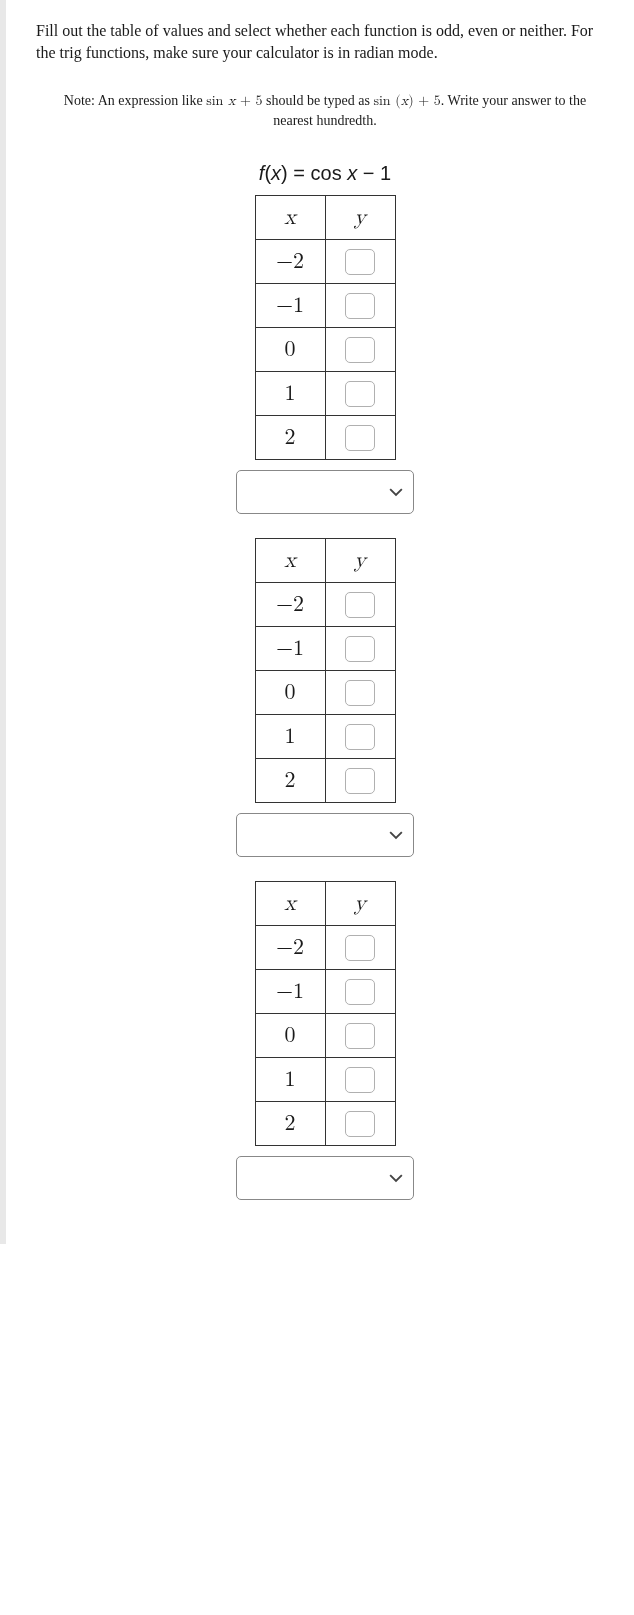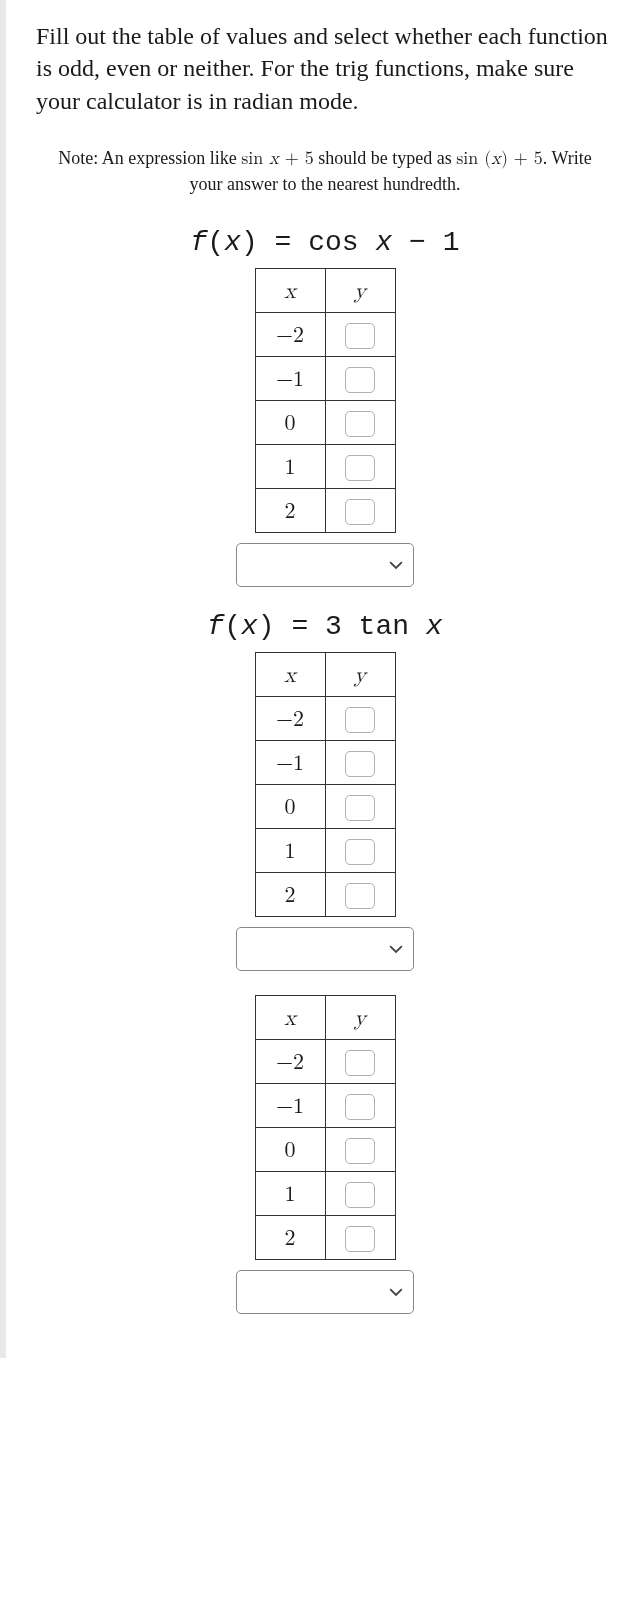--- a/index.html
+++ b/index.html
@@ -6,45 +6,45 @@
   body {
     margin: 0;
     padding: 20px 20px 20px 30px;
     font-family: Georgia, 'Times New Roman', serif;
     color: #1a1a1a;
     background: #fff;
     width: 634px;
     border-left: 6px solid #e8e8e8;
   }
   .instructions {
-    font-size: 24px;
+    font-size: 16px;
     line-height: 1.35;
     margin-bottom: 28px;
     font-family: Georgia, serif;
   }
   .note {
-    font-size: 18px;
+    font-size: 14px;
     line-height: 1.45;
     text-align: center;
     margin: 0 10px 30px 10px;
     font-family: Georgia, serif;
   }
   .math {
     font-family: 'Latin Modern Math', 'Cambria Math', 'STIX Two Math', Georgia, serif;
   }
   .problem {
     display: flex;
     flex-direction: column;
     align-items: center;
     margin-bottom: 24px;
   }
   .fn {
-    font-size: 28px;
+    font-size: 20px;
     margin-bottom: 10px;
-    font-family: Liberation Mono, monospace;
+    font-family: Liberation Sans, sans-serif;
   }
   .fn .it { font-style: italic; }
   table.val {
     border-collapse: collapse;
     margin-bottom: 10px;
   }
   table.val th, table.val td {
     border: 1px solid #333;
     text-align: center;
     font-family: 'Latin Modern Math', 'Cambria Math', Georgia, serif;
@@ -135,23 +135,20 @@
     <span class="label"></span>
     <span class="chevron">
       <svg viewBox="0 0 12 12" width="14" height="14">
           <path d="M1 3.5 L6 8.5 L11 3.5" fill="none" stroke="#444" stroke-width="1.6"></path>
         </svg>
     </span>
   </div>
 </div>
 
 <div class="problem">
-  <div class="fn">
-    <span class="it">f</span>(<span class="it">x</span>) = 3 tan <span class="it">x</span>
-  </div>
   <table class="val">
     <tbody>
         <tr>
       <th>x</th>
       <th>y</th>
     </tr>
     <tr>
           <td class="xcol">−2</td>
           <td class="ycol"><span class="ans-box"></span></td>
         </tr>

